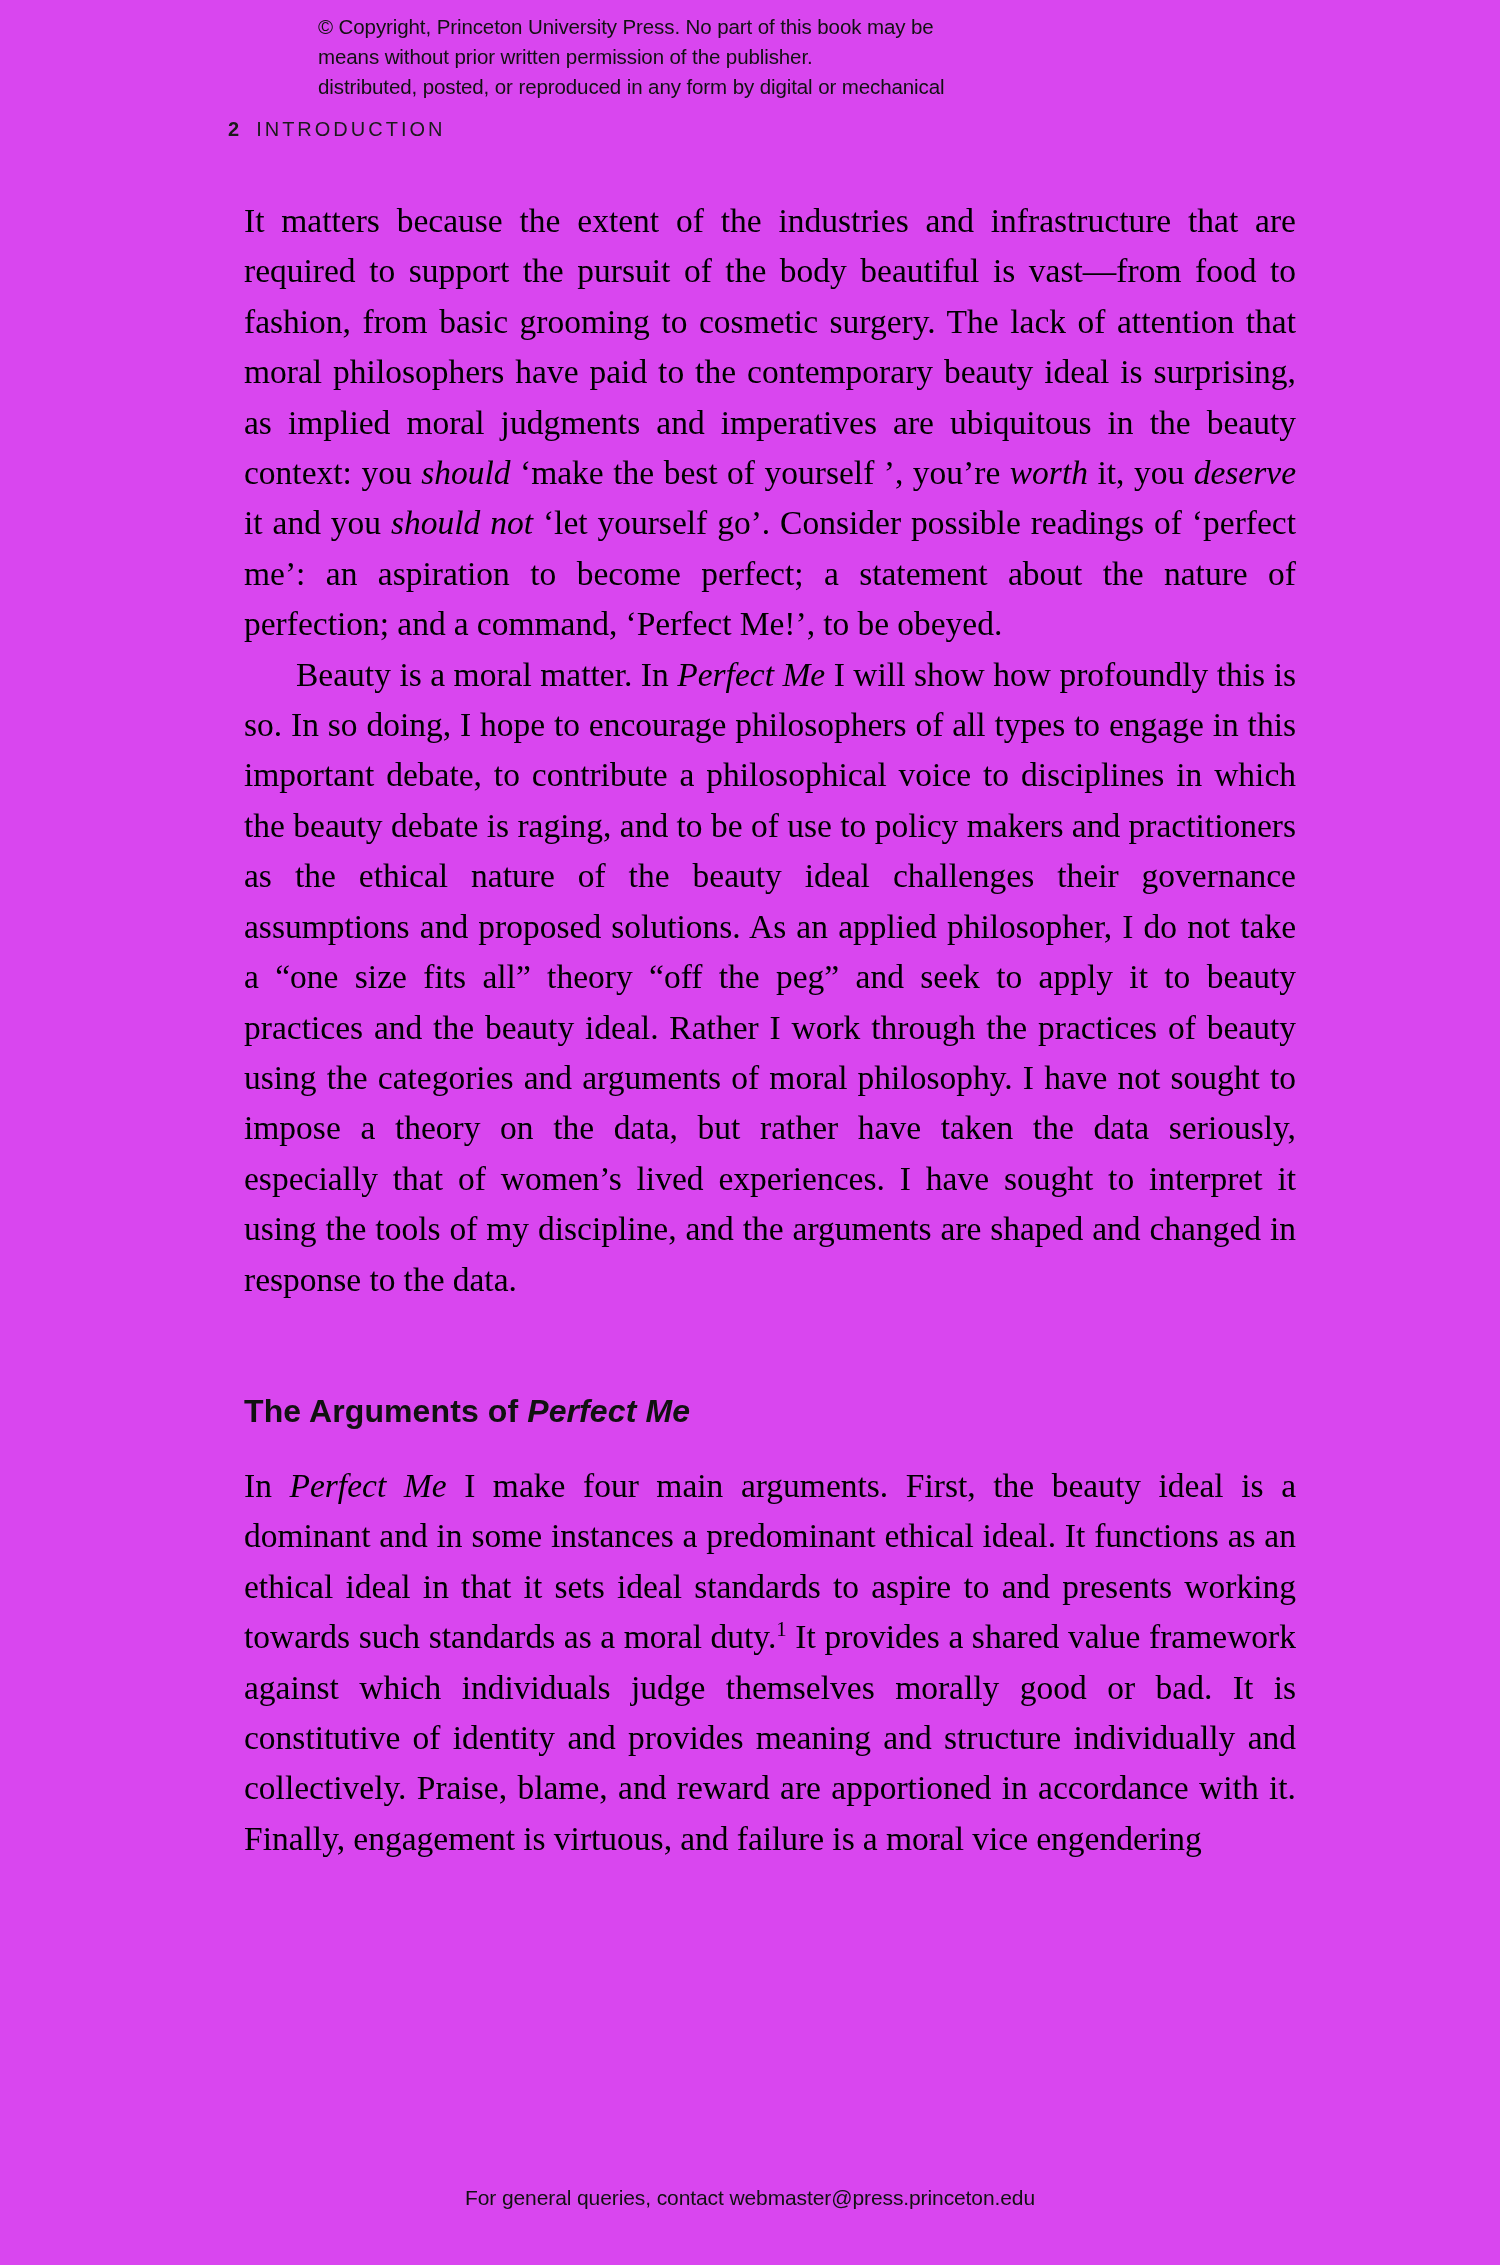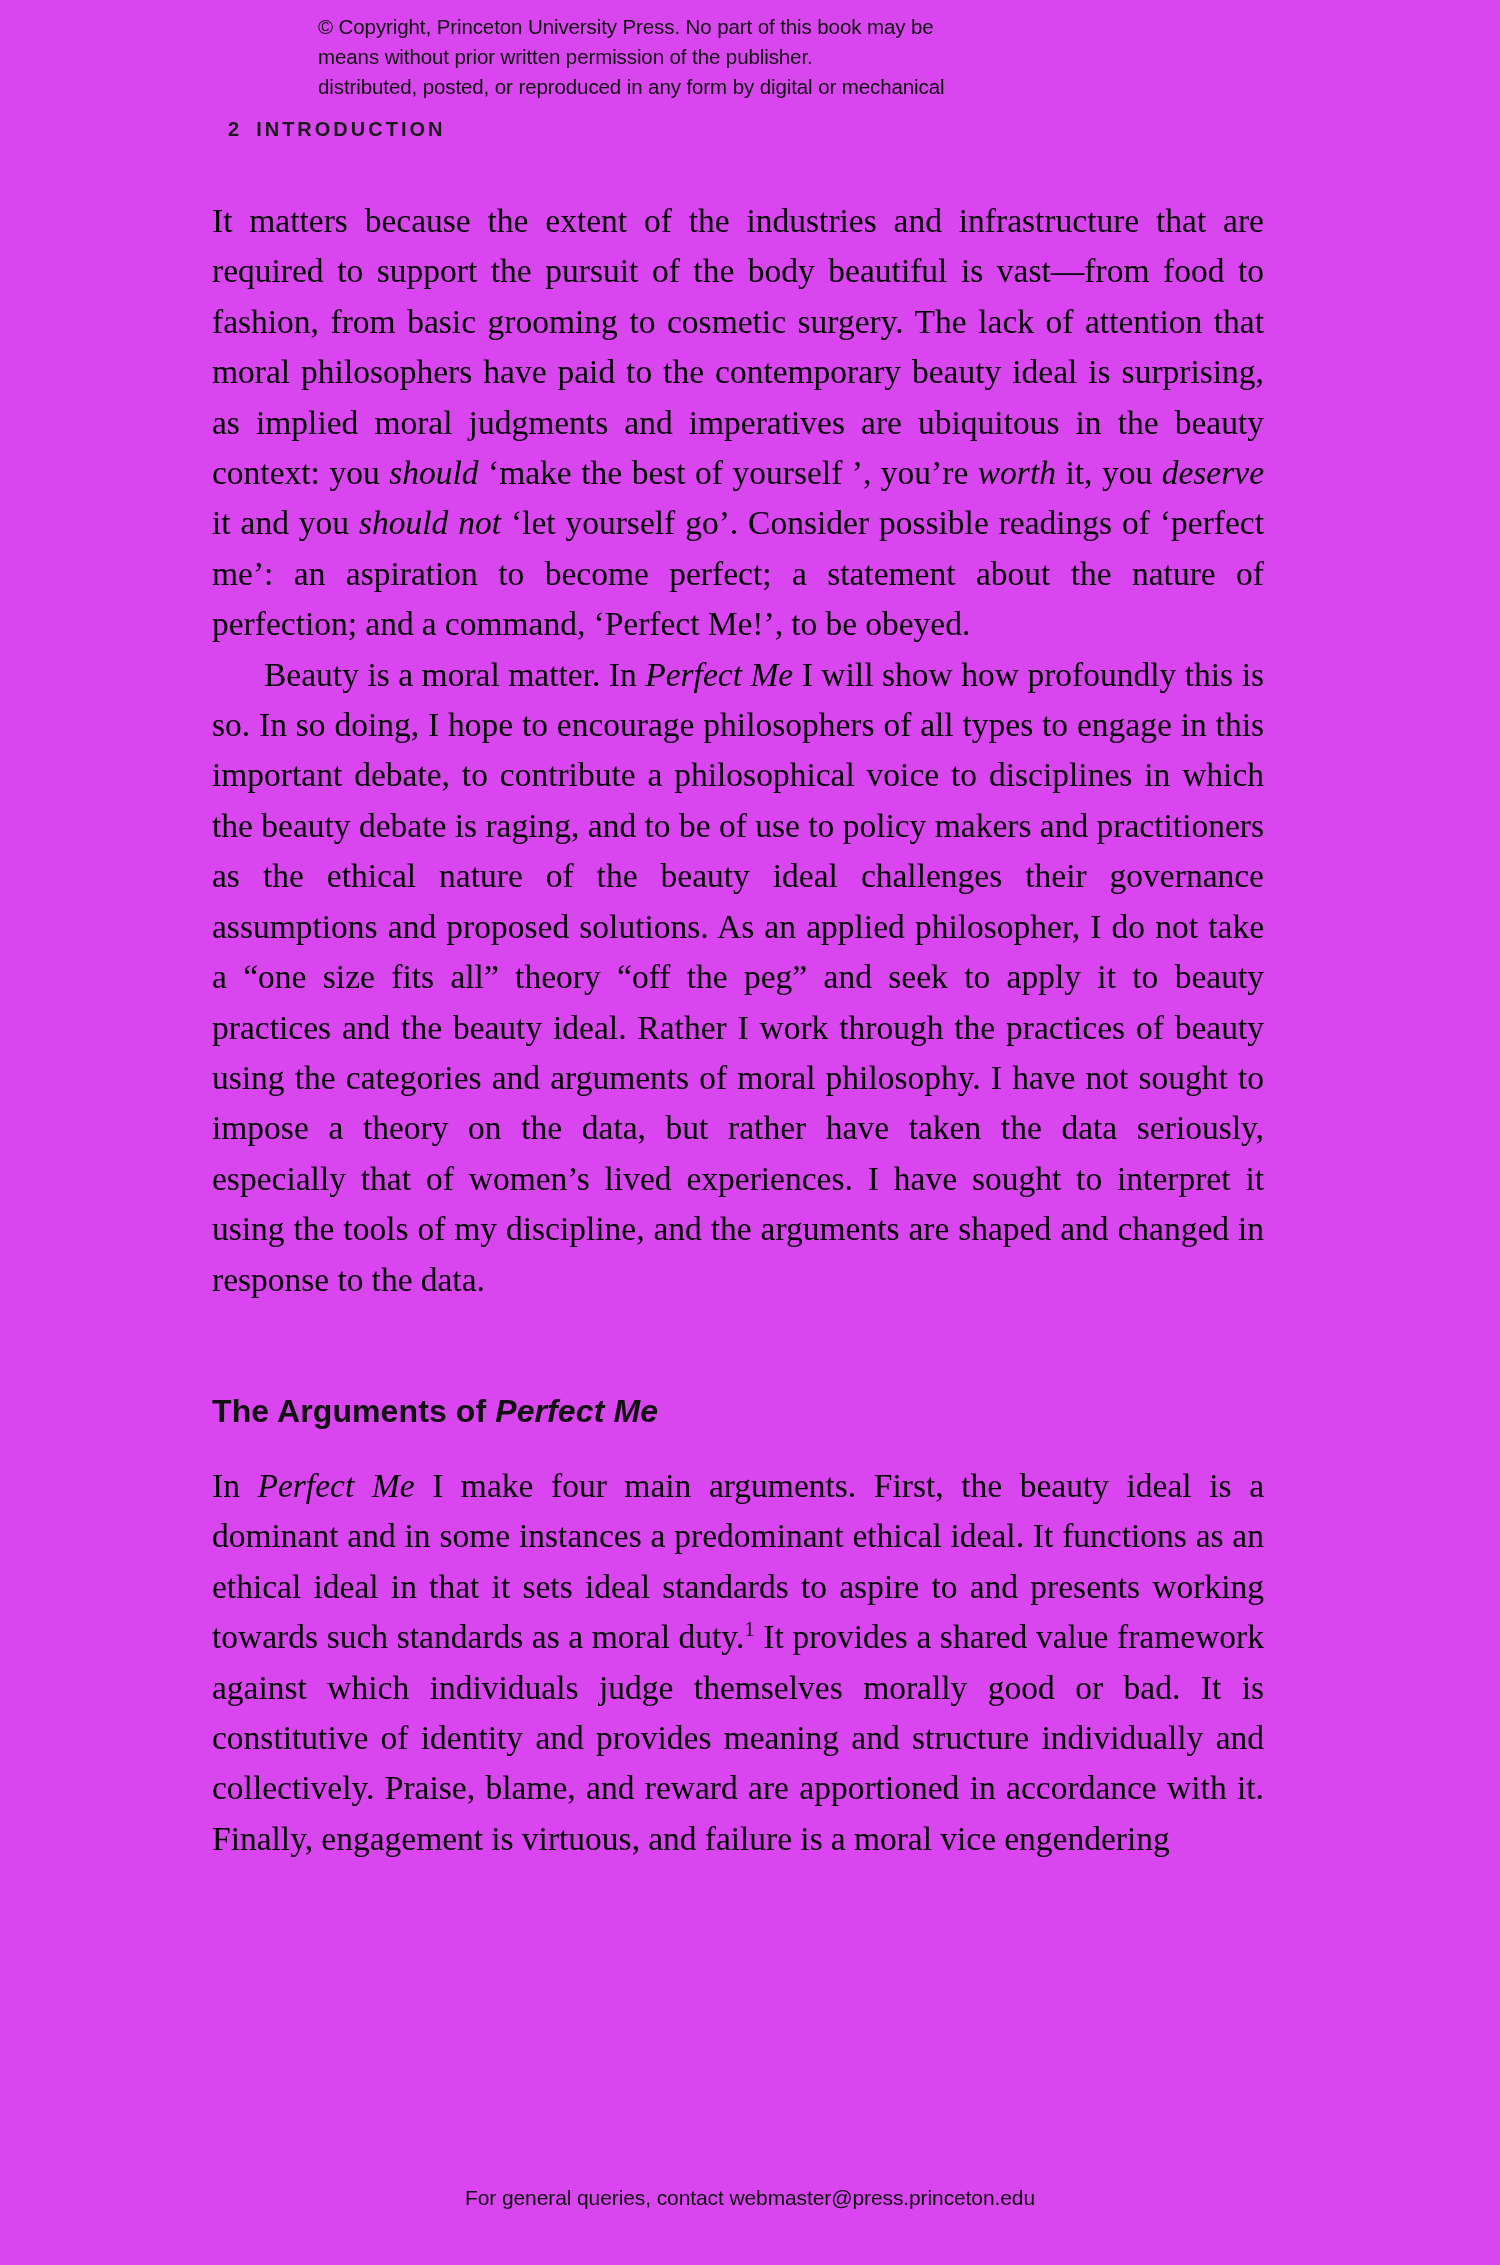--- a/index.html
+++ b/index.html
@@ -42,28 +42,28 @@
     display: flex;
     align-items: baseline;
   }
   .running-head .folio {
     font-weight: bold;
     letter-spacing: 0px;
     margin-right: 17px;
   }
   .running-head .rh-title {
     letter-spacing: 3.0px;
-    font-weight: 700;
+    font-weight: 400;
     text-align: right;
   }
 
   
   .text-column {
     position: absolute;
-    left: 212px;
+    left: 244px;
     top: 196px;
     width: 1052px;
   }
   p.body {
     margin: 0;
     font-family: "Liberation Serif", "DejaVu Serif", serif;
     font-size: 33.5px;
     line-height: 50.4px;
     color: #000000;
     text-align: justify;

